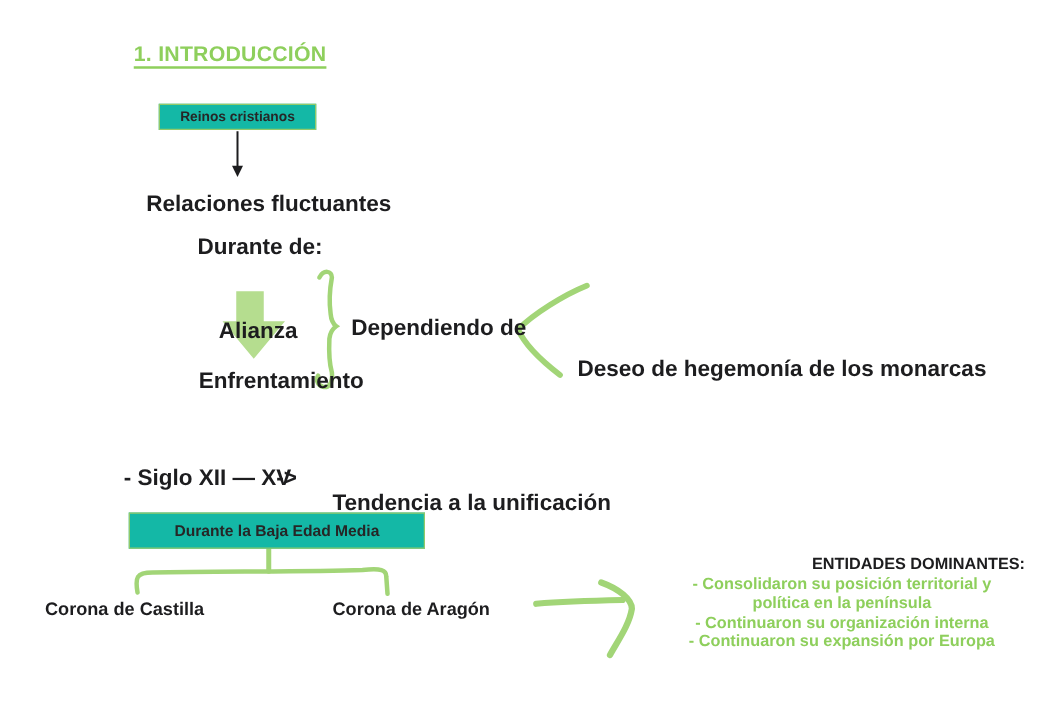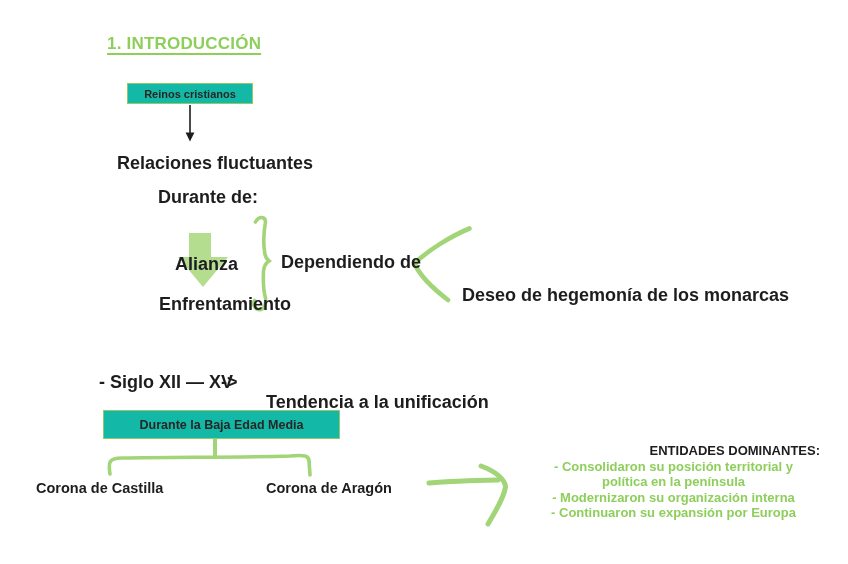--- a/index.html
+++ b/index.html
@@ -122,17 +122,17 @@
   </div>
 
   <div class="t b14" style="left:36px; top:480px;">Corona de Castilla</div>
 
   <div class="t b14" style="left:266px; top:480px;">Corona de Aragón</div>
 
   <div class="centerblock entidades">
     <span class="etitle">ENTIDADES DOMINANTES:</span>
     <span class="eitem">- Consolidaron su posición territorial y</span>
     <span class="eitem">política en la península</span>
-    <span class="eitem">- Modernizaron su organización interna</span>
+    <span class="eitem">- Continuaron su organización interna</span>
     <span class="eitem">- Continuaron su expansión por Europa</span>
   </div>
 
 </div>
 
 </body></html>

